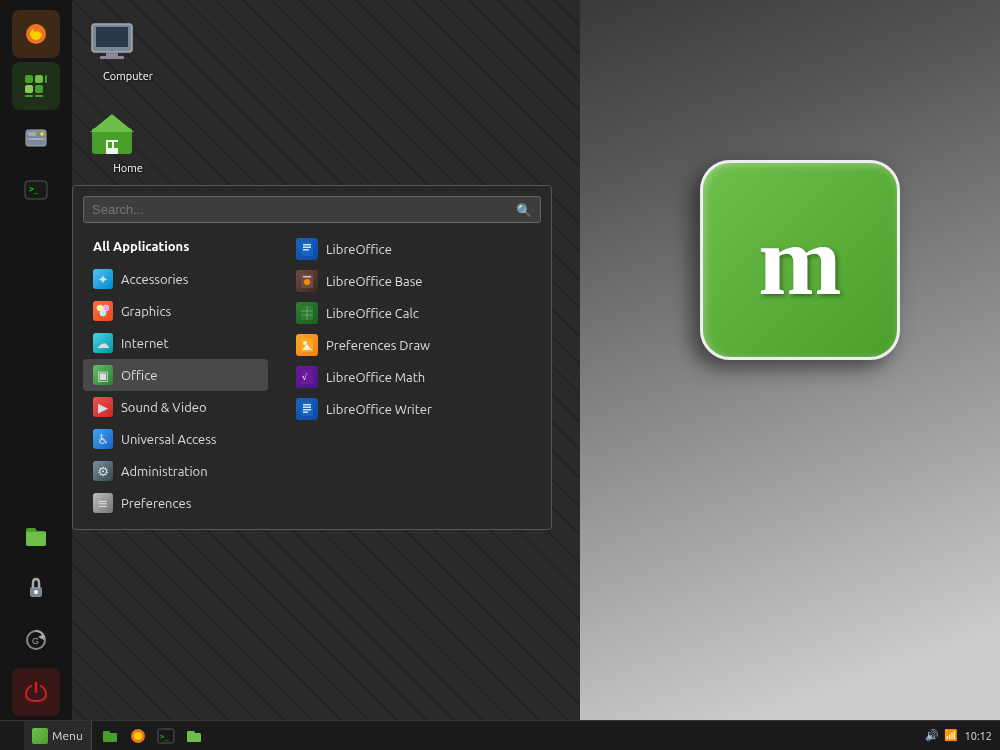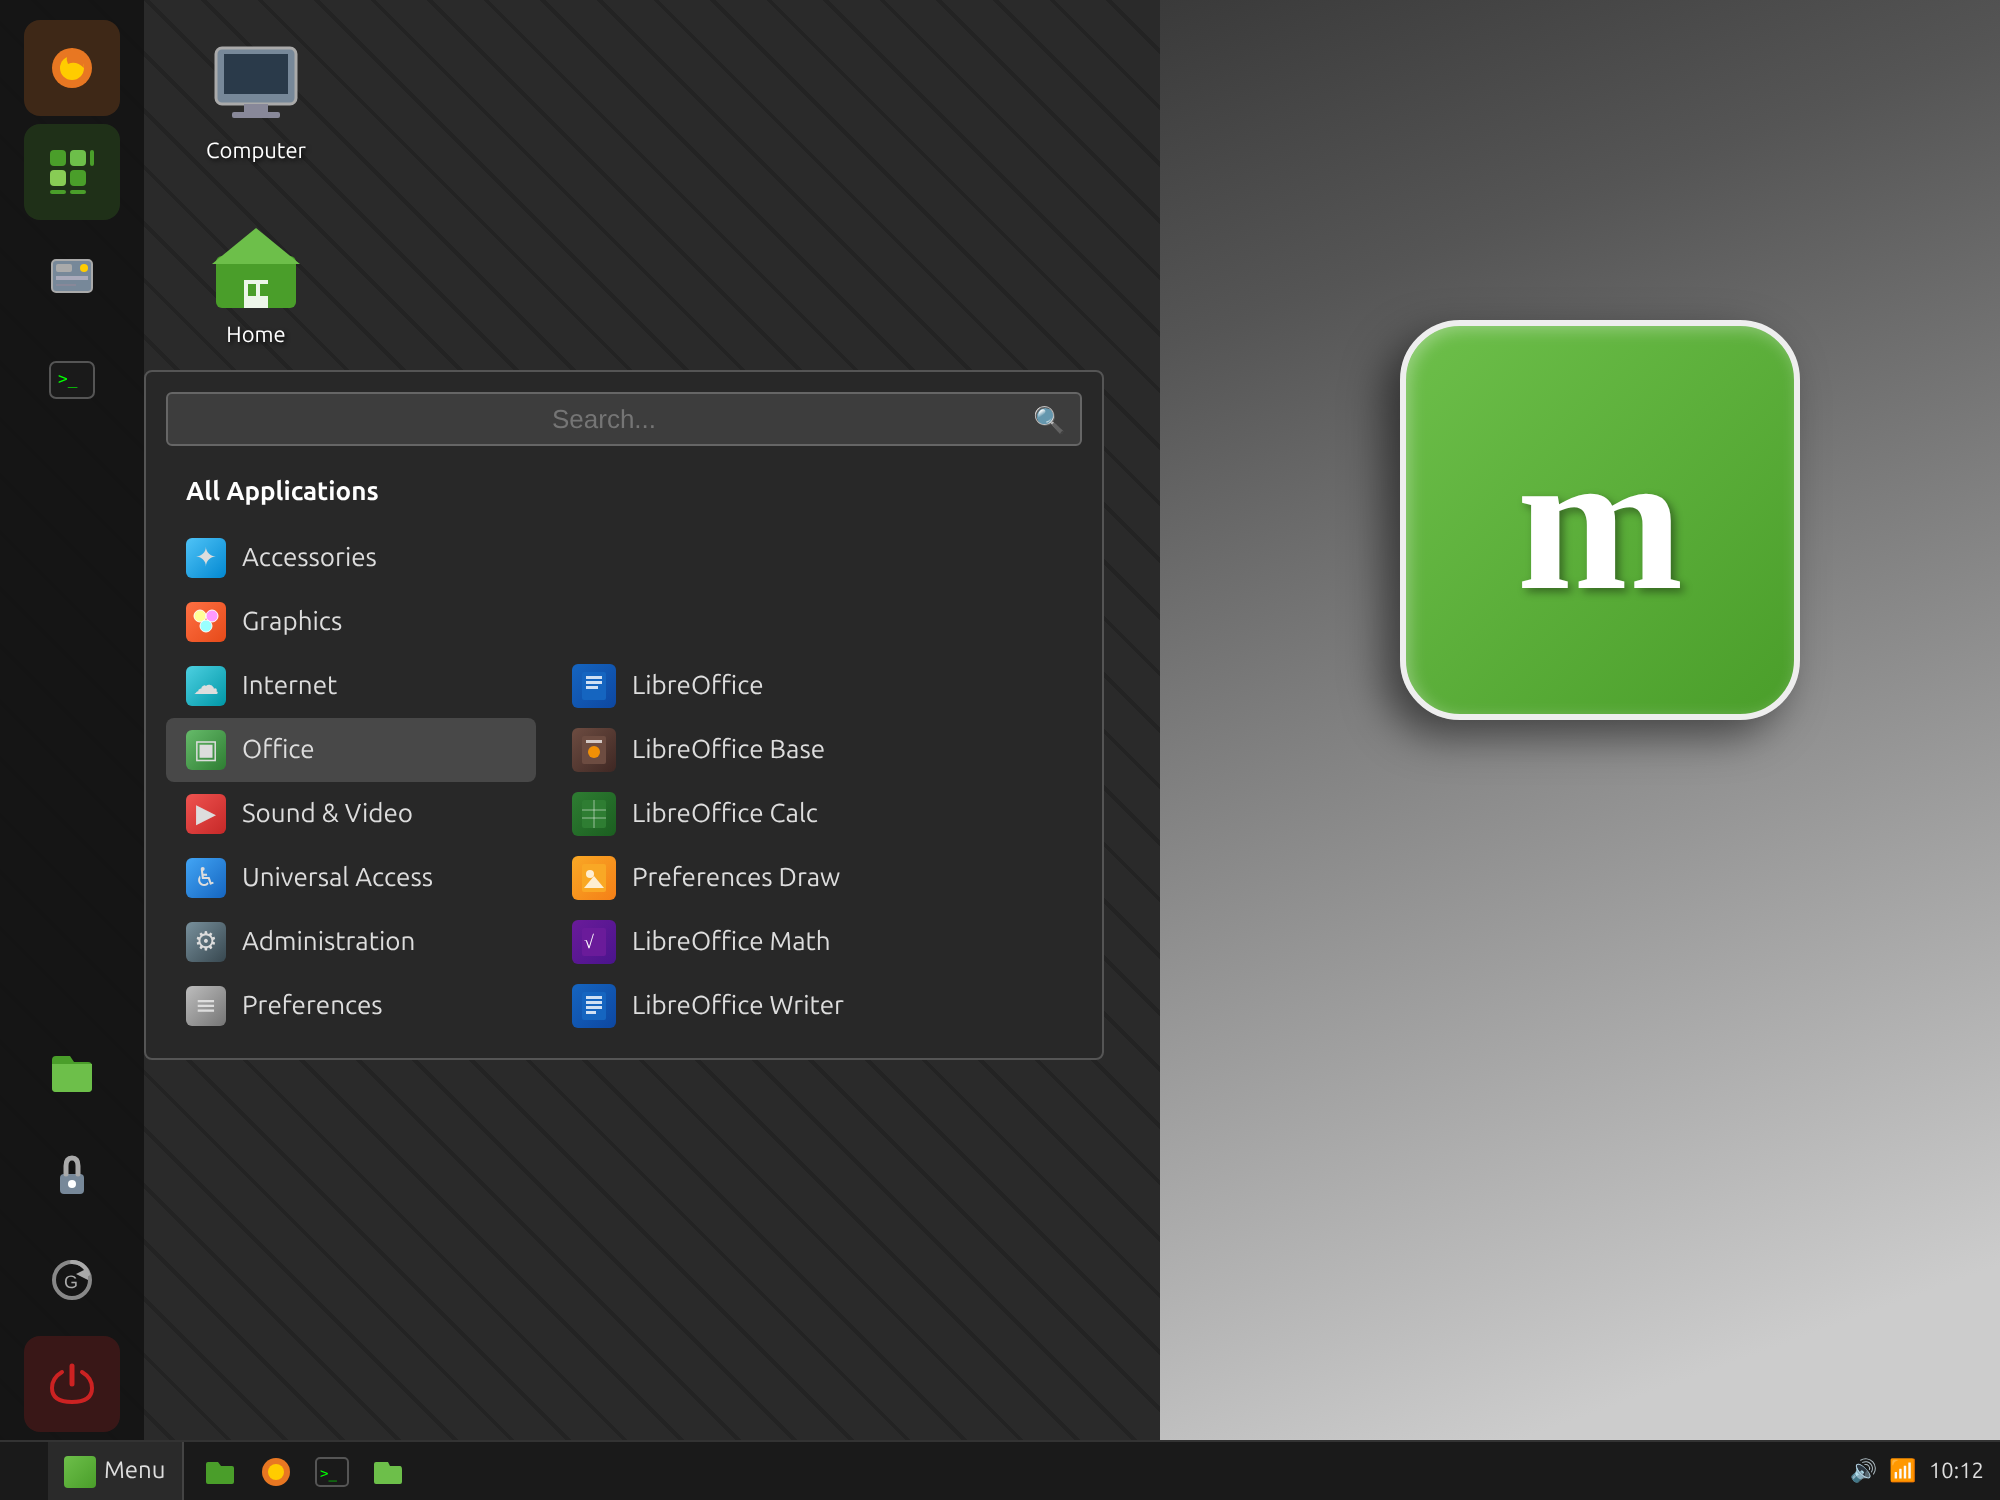--- a/index.html
+++ b/index.html
@@ -75,21 +75,20 @@
       color: white;
       font-family: serif;
       text-shadow: 2px 2px 4px rgba(0,0,0,0.4);
     }
 
     
     .desktop-icon {
       position: absolute;
       display: flex;
       flex-direction: column;
-      align-items: center;
       cursor: pointer;
       width: 80px;
     }
 
     .desktop-icon .icon-img {
       width: 48px;
       height: 48px;
       margin-bottom: 4px;
       display: flex;
       align-items: center;
@@ -214,40 +213,38 @@
 
     .search-bar input {
       width: 100%;
       background: rgba(255,255,255,0.1);
       border: 1px solid #666;
       border-radius: 3px;
       color: #ddd;
       padding: 5px 28px 5px 8px;
       font-size: 13px;
       outline: none;
-      text-align: center;
     }
 
     .search-bar-wrapper {
       position: relative;
     }
 
     .search-bar-wrapper .search-icon {
       position: absolute;
       right: 8px;
       top: 50%;
       transform: translateY(-50%);
       color: #999;
       font-size: 13px;
     }
 
     .menu-content {
       display: flex;
-      gap: 0;
-      align-items: flex-end;
+      gap: 10px;
     }
 
     
     .categories {
       width: 185px;
       flex-shrink: 0;
     }
 
     .category-item {
       display: flex;

